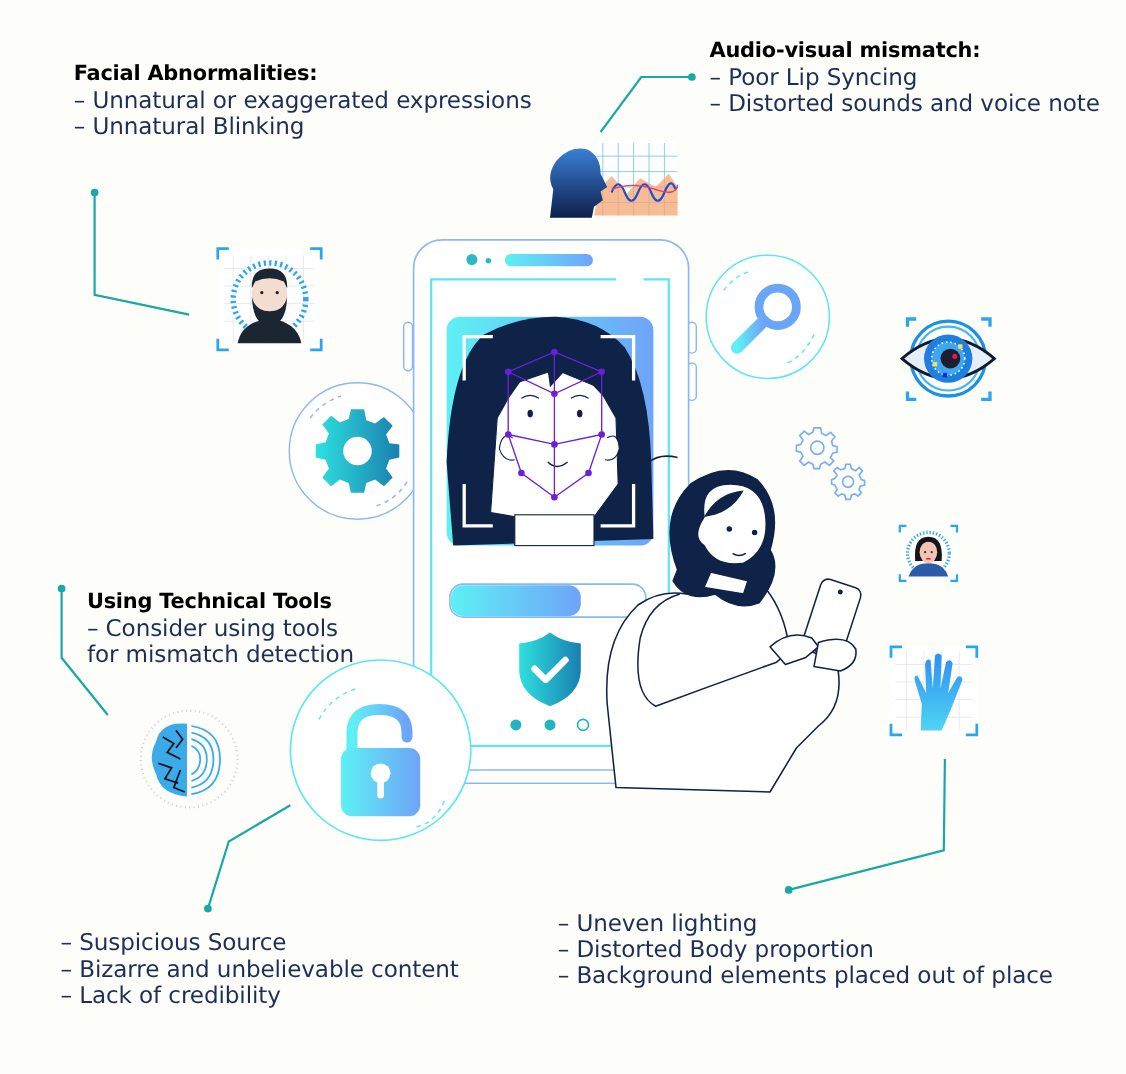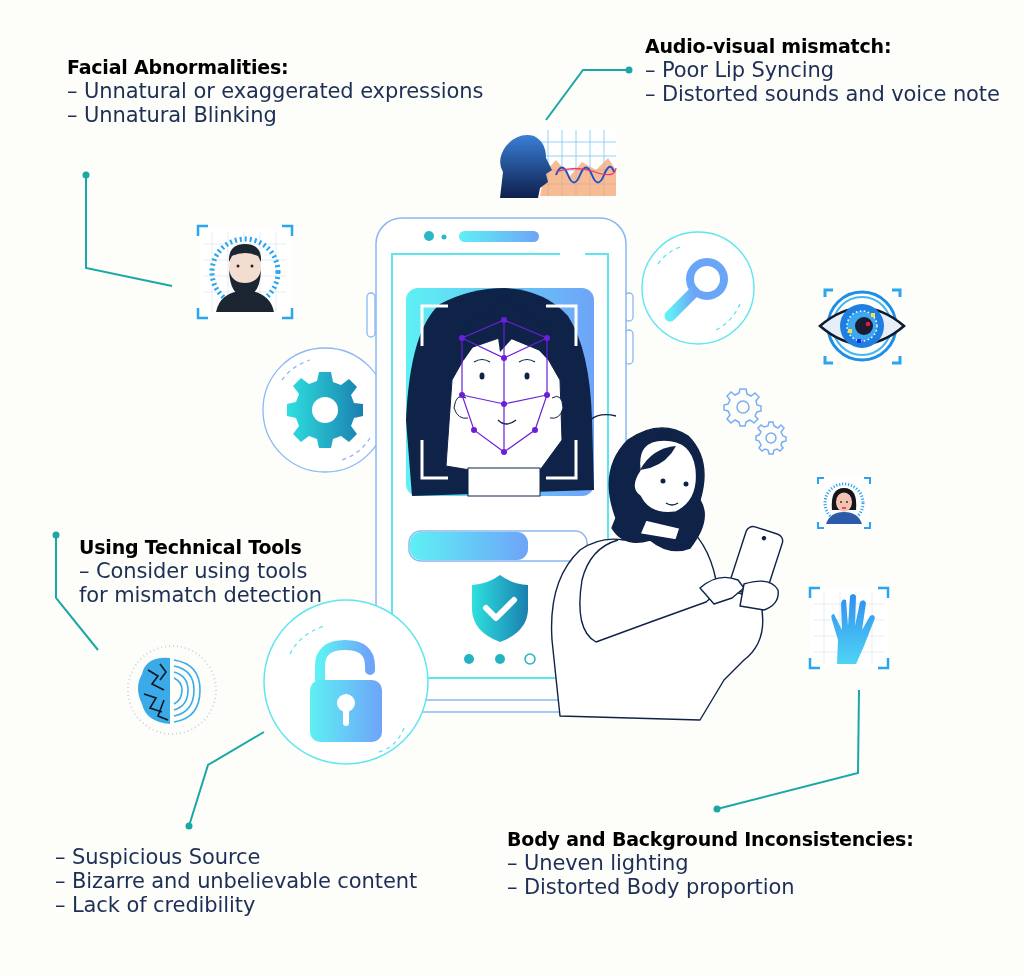--- a/index.html
+++ b/index.html
@@ -325,18 +325,18 @@
 
 <div class="block" id="context">
   <ul>
     <li>Suspicious Source</li>
     <li>Bizarre and unbelievable content</li>
     <li>Lack of credibility</li>
   </ul>
 </div>
 
 <div class="block" id="body">
-  <h2>Body and Background Inconsistencies:</h2>
   <ul>
     <li>Uneven lighting</li>
     <li>Distorted Body proportion</li>
+    <li>Background elements placed out of place</li>
   </ul>
 </div>
 
 </body></html>

